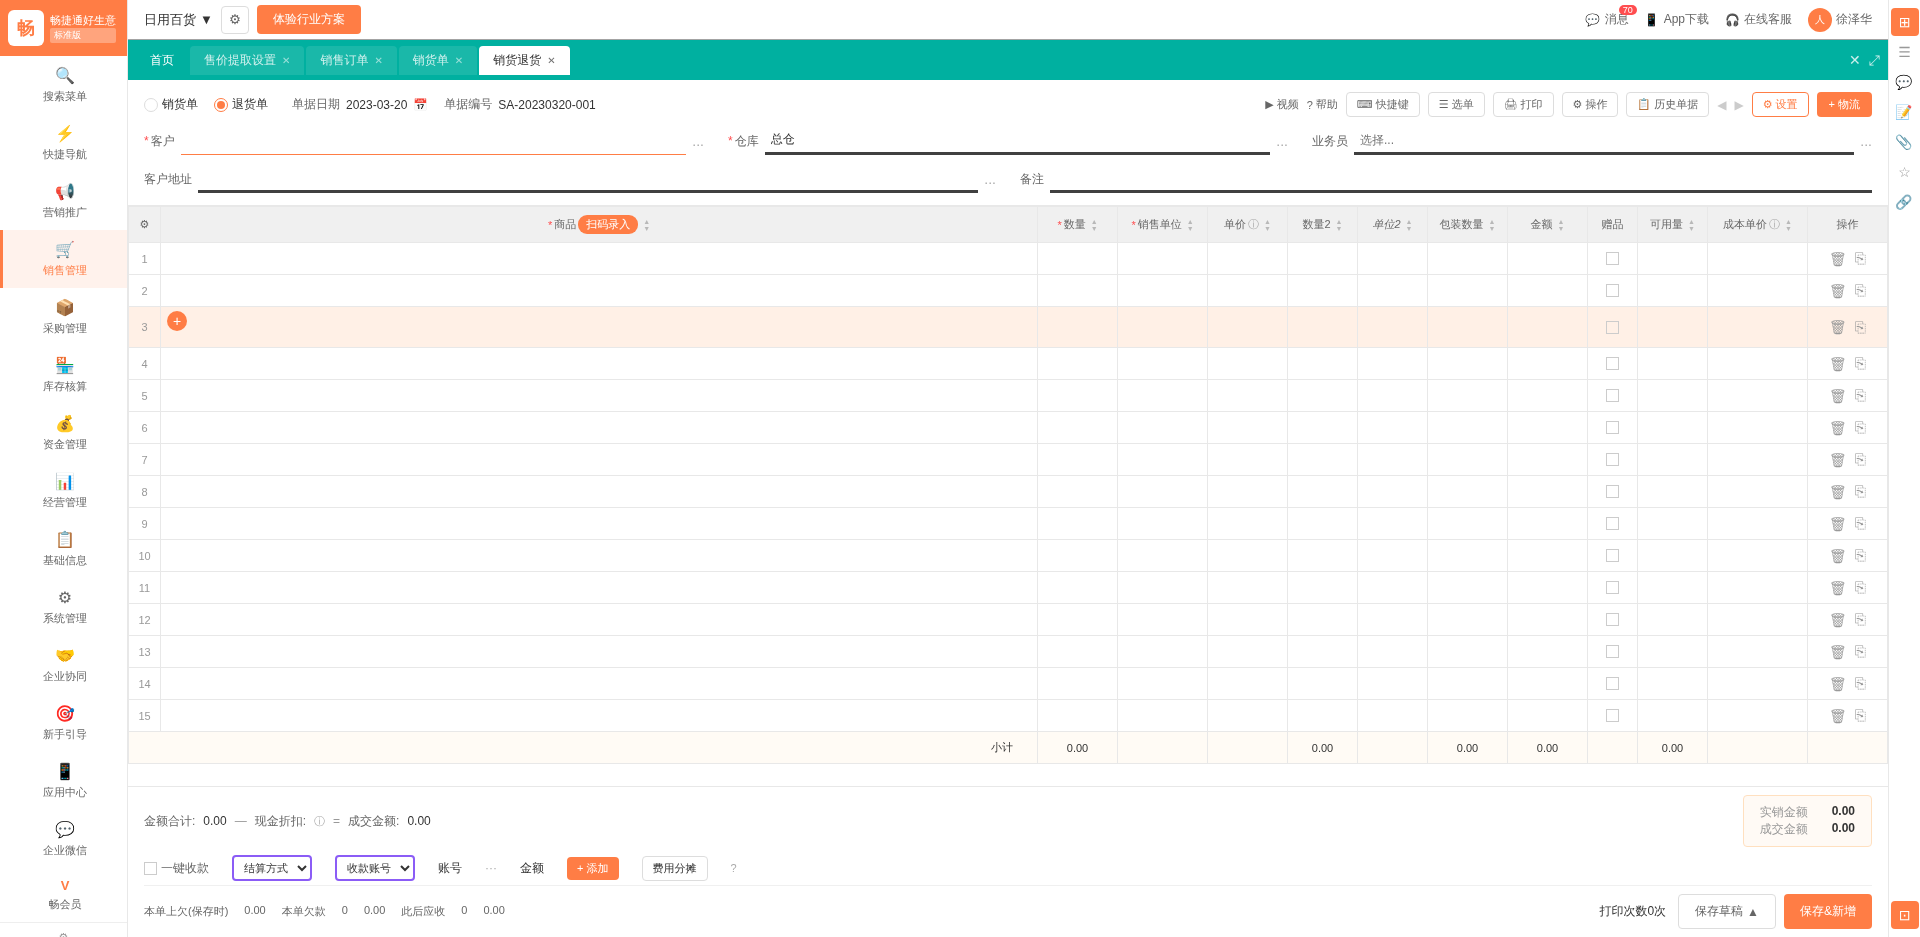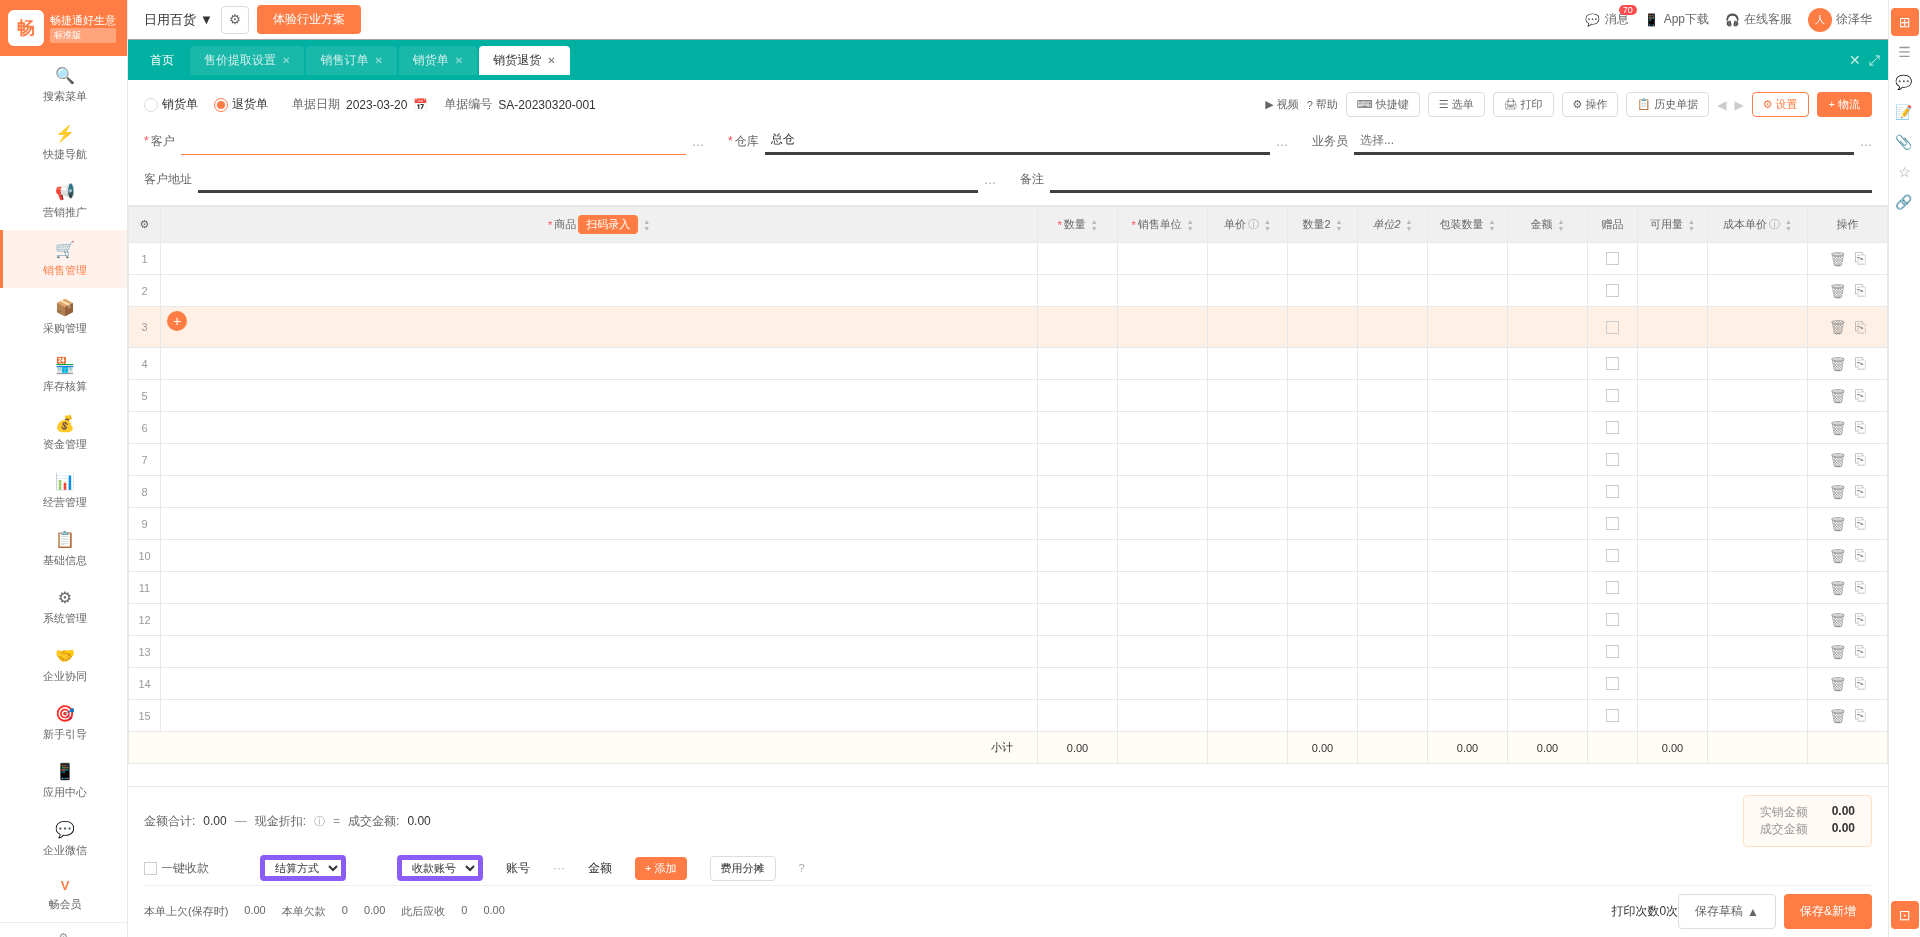--- a/index.html
+++ b/index.html
@@ -69,21 +69,21 @@
     .orange-btn { background: #ff7d45; color: #fff; border: none; padding: 5px 12px; border-radius: 4px; cursor: pointer; font-size: 11px; display: flex; align-items: center; gap: 3px; }
 
     
     .table-area { flex: 1; overflow: auto; background: #fff; }
     .data-table { width: 100%; border-collapse: collapse; }
     .data-table thead tr { background: #f0f0f0; }
     .data-table th { padding: 8px 6px; border: 1px solid #e8e8e8; font-size: 11px; font-weight: normal; color: #666; text-align: center; white-space: nowrap; position: relative; }
     .data-table td { padding: 4px 6px; border: 1px solid #e8e8e8; font-size: 11px; color: #333; text-align: center; height: 32px; }
     .data-table tbody tr.active-row td { background: #fff0e6; }
     .row-num { color: #999; }
-    .scan-btn { background: #ff7d45; color: #fff; border: none; padding: 2px 8px; border-radius: 4px; cursor: pointer; font-size: 11px; }
+    .scan-btn { background: #ff7d45; color: #fff; border: none; padding: 2px 8px; border-radius: 9px; cursor: pointer; font-size: 11px; }
     .checkbox-cell { text-align: center; }
     .checkbox { width: 13px; height: 13px; border: 1px solid #ccc; display: inline-block; vertical-align: middle; }
     .row-actions { display: flex; align-items: center; justify-content: center; gap: 4px; }
     .row-action-btn { background: none; border: none; cursor: pointer; color: #999; font-size: 14px; padding: 2px; }
     .subtotal-row td { background: #fffbf5; font-size: 11px; color: #333; }
     .plus-btn { width: 20px; height: 20px; background: #ff7d45; border-radius: 50%; color: #fff; display: flex; align-items: center; justify-content: center; cursor: pointer; font-size: 14px; border: none; }
 
     
     .form-footer { background: #fff; border-top: 1px solid #e8e8e8; padding: 8px 16px; }
     .footer-row1 { display: flex; align-items: center; gap: 16px; margin-bottom: 8px; }
@@ -92,21 +92,21 @@
     .footer-calc-value { color: #333; }
     .footer-separator { color: #999; }
     .footer-equals { color: #999; }
     .footer-summary { margin-left: auto; background: #fffaf5; border: 1px solid #ffe0c0; padding: 8px 16px; border-radius: 4px; }
     .footer-summary-item { display: flex; justify-content: space-between; gap: 24px; font-size: 12px; }
     .footer-summary-label { color: #999; }
     .footer-summary-value { color: #333; font-weight: bold; }
     .footer-row2 { display: flex; align-items: center; gap: 23px; }
     .footer-checkbox-label { display: flex; align-items: center; gap: 4px; font-size: 12px; color: #666; }
     .small-checkbox { width: 13px; height: 13px; border: 1px solid #ccc; display: inline-block; }
-    .select-input { height: 26px; border: 5px solid #8b5cf6; border-radius: 4px; background: #fff; font-size: 11px; color: #333; padding: 0 6px; outline: none; cursor: pointer; margin-left: 28px; }
+    .select-input { height: 26px; border: 2px solid #8b5cf6; border-radius: 4px; background: #fff; font-size: 11px; color: #333; padding: 0 6px; outline: none; cursor: pointer; }
     .add-btn { background: #ff7d45; color: #fff; border: none; padding: 4px 10px; border-radius: 4px; cursor: pointer; font-size: 11px; }
     .feiyong-btn { background: #fff; border: 1px solid #ddd; color: #333; padding: 4px 10px; border-radius: 4px; cursor: pointer; font-size: 11px; }
     .footer-row3 { display: flex; align-items: center; justify-content: space-between; padding-top: 8px; border-top: 1px solid #f0f0f0; margin-top: 4px; }
     .footer-info { display: flex; gap: 16px; font-size: 11px; color: #666; }
     .save-draft-btn { background: #fff; border: 1px solid #ddd; color: #666; padding: 8px 16px; border-radius: 4px; cursor: pointer; font-size: 12px; display: flex; align-items: center; gap: 4px; }
     .save-new-btn { background: #ff7d45; border: none; color: #fff; padding: 8px 16px; border-radius: 4px; cursor: pointer; font-size: 12px; display: flex; align-items: center; gap: 4px; }
     .footer-btns { display: flex; gap: 8px; }
 
     
     .right-panel { width: 32px; background: #fff; border-left: 1px solid #e8e8e8; display: flex; flex-direction: column; align-items: center; padding-top: 8px; gap: 2px; }
@@ -897,21 +897,21 @@
           <div class="footer-info">
             <span>本单上欠(保存时)</span>
             <span>0.00</span>
             <span>本单欠款</span>
             <span>0</span>
             <span>0.00</span>
             <span>此后应收</span>
             <span>0</span>
             <span>0.00</span>
           </div>
-          <div style="display:flex;align-items:center;">
+          <div style="display:flex;align-items:center;gap:12px;">
             <span>打印次数0次</span>
             <div class="footer-btns">
               <button class="save-draft-btn">
                 <span>保存草稿</span>
                 <span>▲</span>
               </button>
               <button class="save-new-btn">
                 <span>保存&amp;新增</span>
               </button>
             </div>

